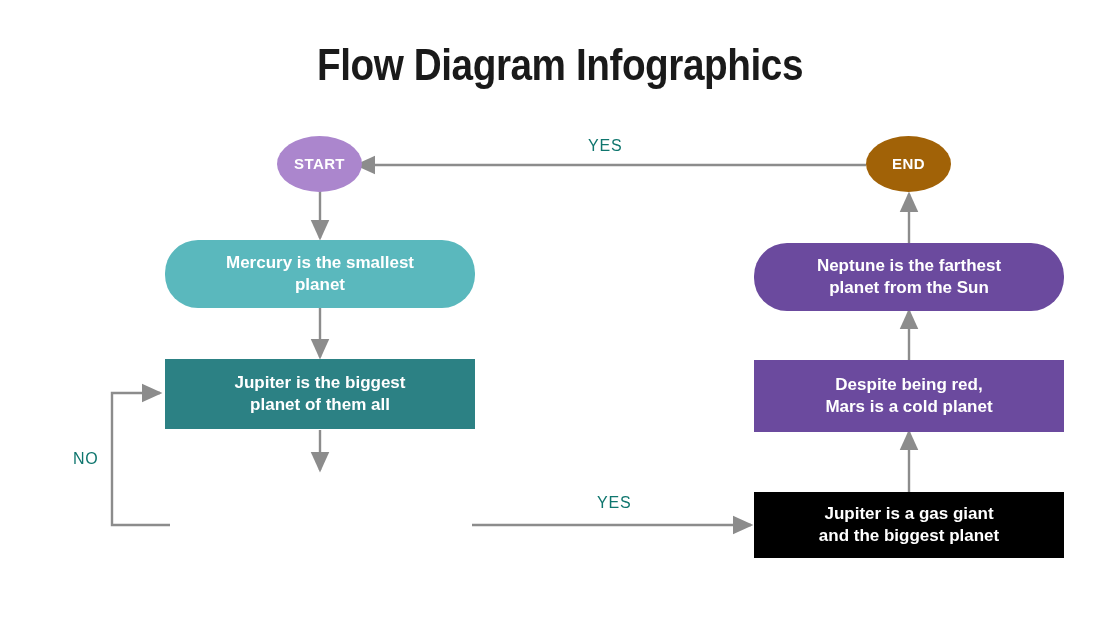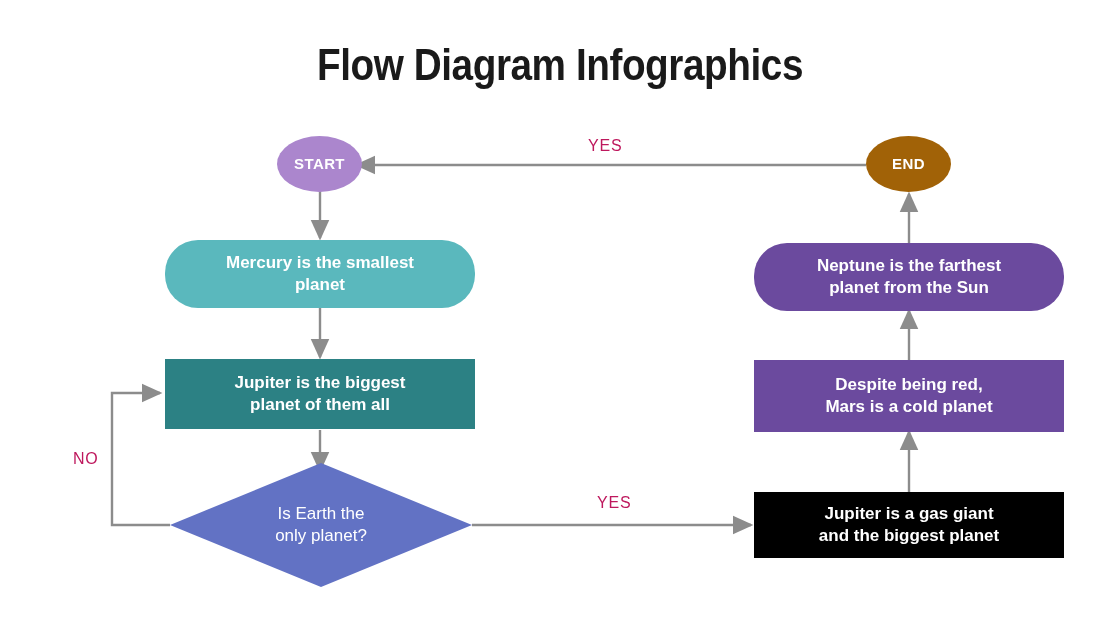--- a/index.html
+++ b/index.html
@@ -91,21 +91,21 @@
     align-items: center;
     justify-content: center;
     text-align: center;
     color: #fff;
     font-size: 17px;
     line-height: 1.28;
     white-space: pre-line;
   }
   .edge-label {
     position: absolute;
-    color: #be185d;
+    color: #0f766e;
     font-size: 16px;
     letter-spacing: 0.8px;
     white-space: nowrap;
     text-align: right;
   }
 </style>
 </head>
 <body>
 
 <div id="stage">
@@ -149,27 +149,20 @@
   <div class="node process rounded" style="left:165px; top:240px; width:310px; height:68px; background:#5ab8bd;">
     <span class="node-text">Mercury is the smallest
 planet</span>
   </div>
 
   <div class="node process rect" style="left:165px; top:359px; width:310px; height:70px; background:#2c8184;">
     <span class="node-text">Jupiter is the biggest
 planet of them all</span>
   </div>
 
-  <div class="decision-wrap" style="left:170px; top:463px; width:302px; height:124px;">
-    <svg class="decision-shape" viewBox="0 0 302 124" preserveAspectRatio="none">
-      <polygon points="151,0 302,62 151,124 0,62" fill="#6272c4"></polygon>
-    </svg>
-    <div class="decision-label">Is Earth the
-only planet?</div>
-  </div>
 
   <div class="node process rounded" style="left:754px; top:243px; width:310px; height:68px; background:#6b4a9e;">
     <span class="node-text">Neptune is the farthest
 planet from the Sun</span>
   </div>
 
   <div class="node process rect" style="left:754px; top:360px; width:310px; height:72px; background:#6b4a9e;">
     <span class="node-text">Despite being red,
 Mars is a cold planet</span>
   </div>

